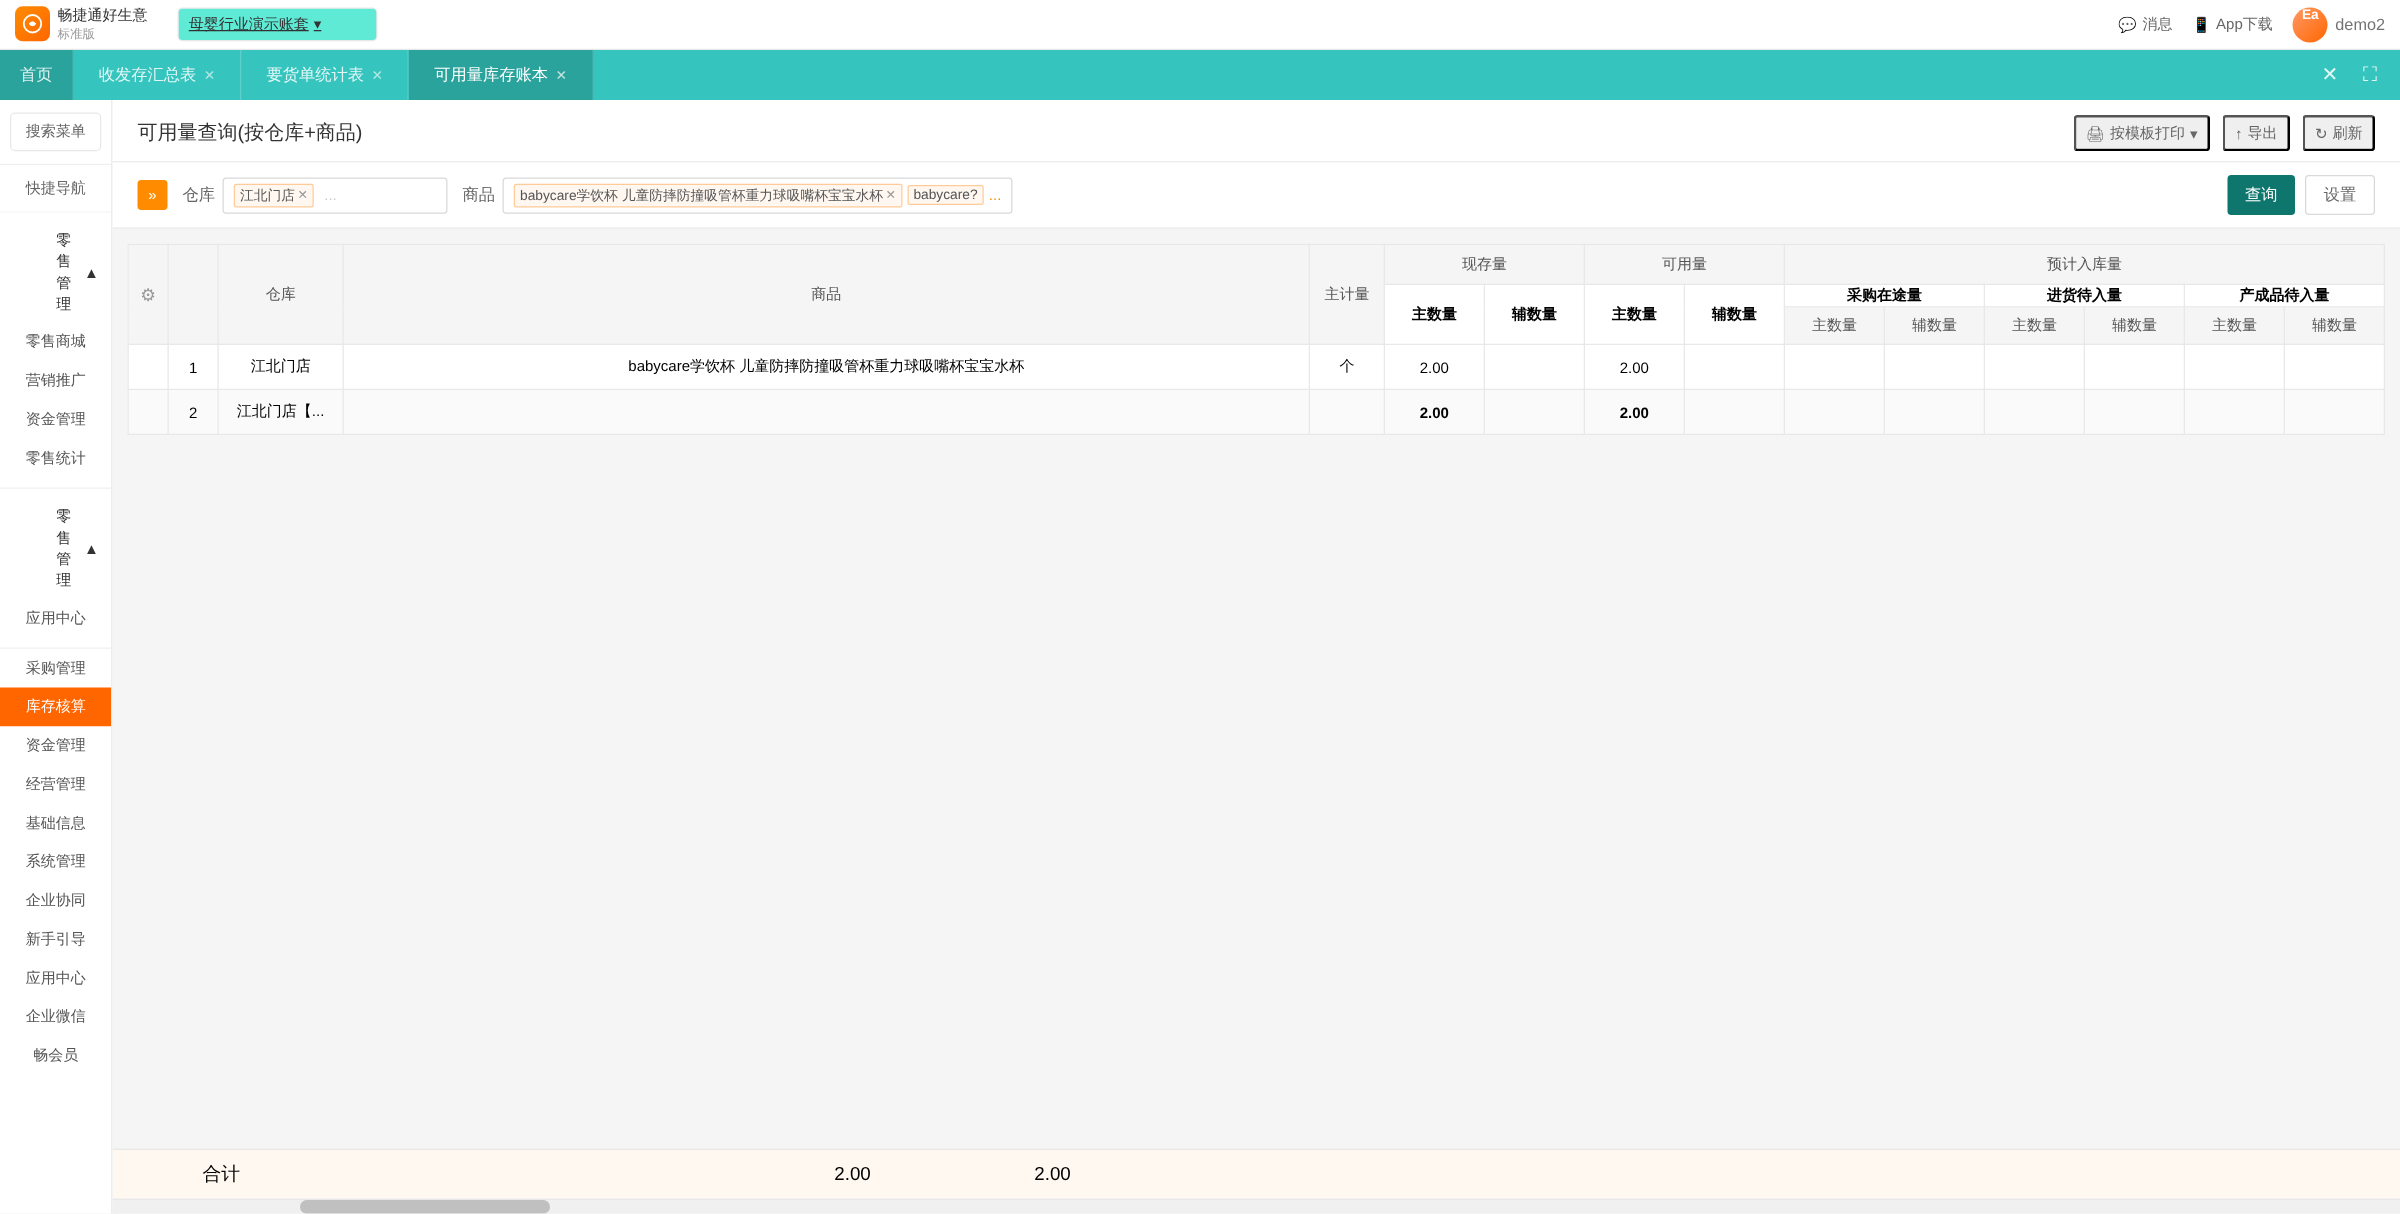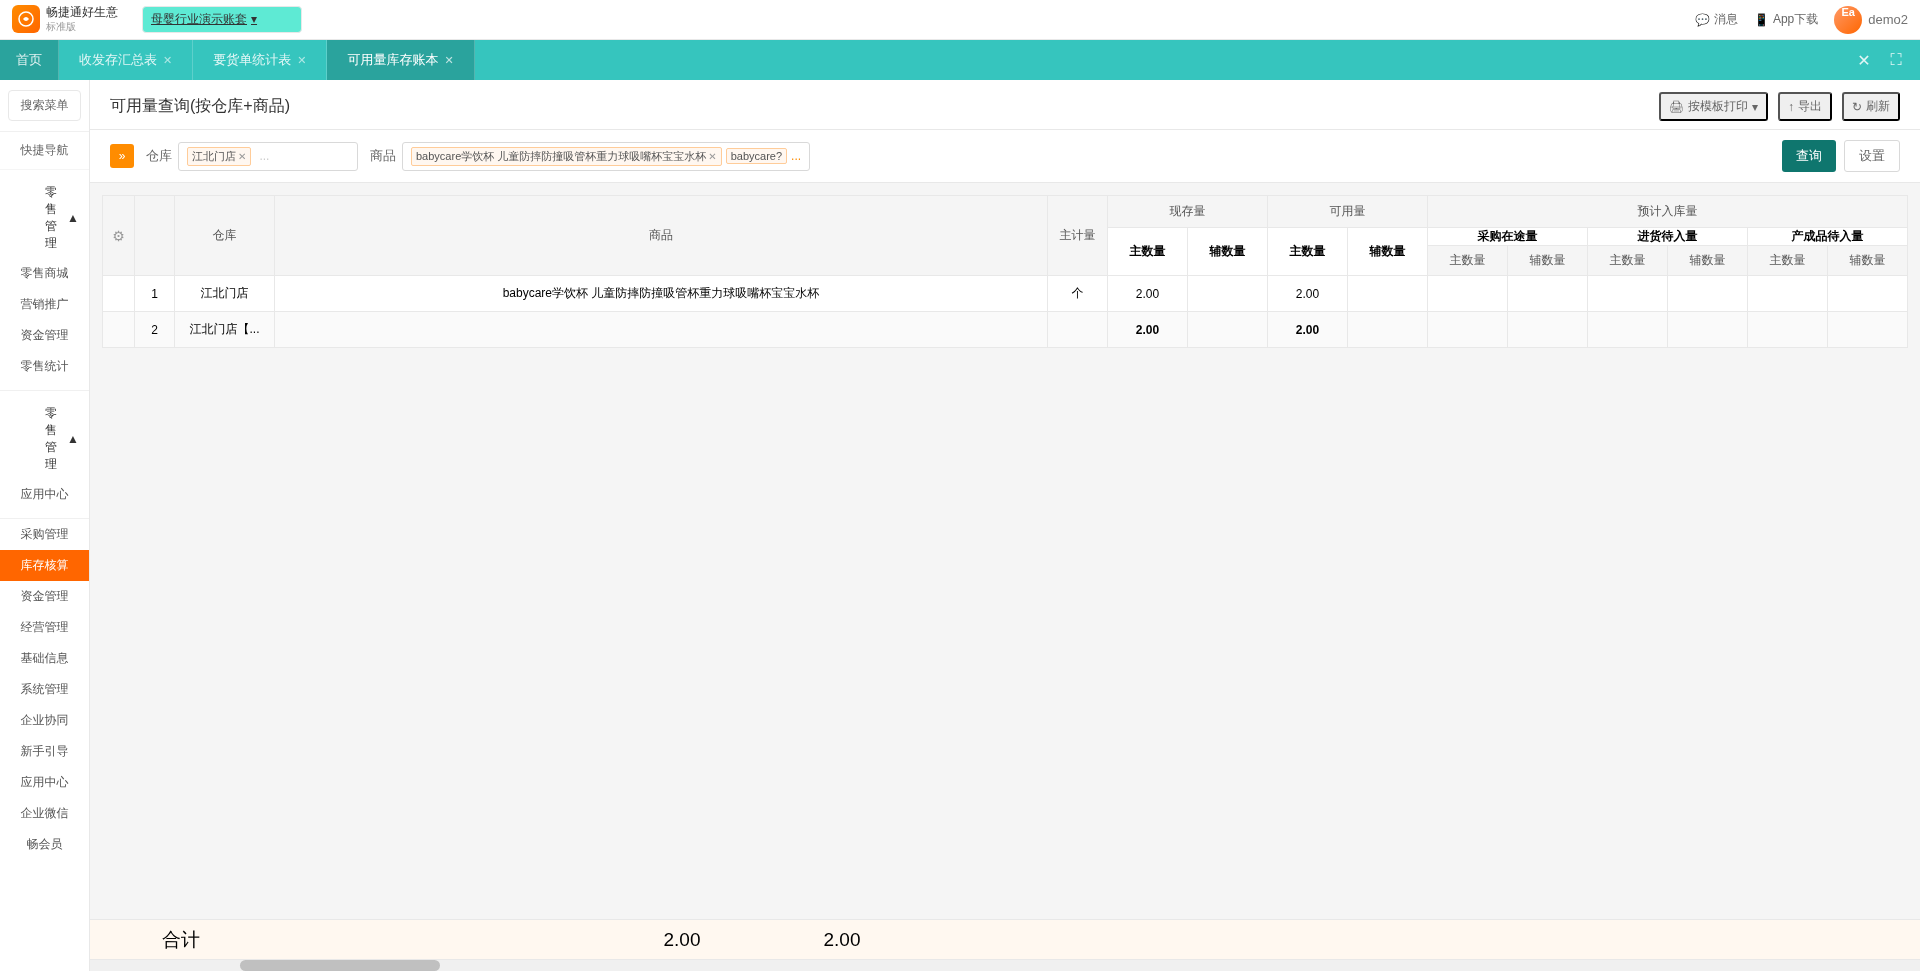--- a/index.html
+++ b/index.html
@@ -223,21 +223,21 @@
     .col-product { text-align: left; padding-left: 8px; }
     .col-unit { width: 60px; }
     .col-num { width: 80px; }
     .gear-icon { color: #999; font-size: 14px; cursor: pointer; }
 
     
     .table-footer {
       background: #fff8f0; border-top: 1px solid #e8e8e8;
       padding: 0 12px; height: 40px;
       display: flex; align-items: center;
-      flex-shrink: 0; font-size: 19px;
+      flex-shrink: 0; font-size: 15px;
     }
 
     
     .table-scrollbar {
       height: 12px; background: #f0f0f0;
       border-top: 1px solid #e8e8e8;
       flex-shrink: 0; position: relative;
     }
     .table-scrollbar-thumb {
       position: absolute; height: 100%;

